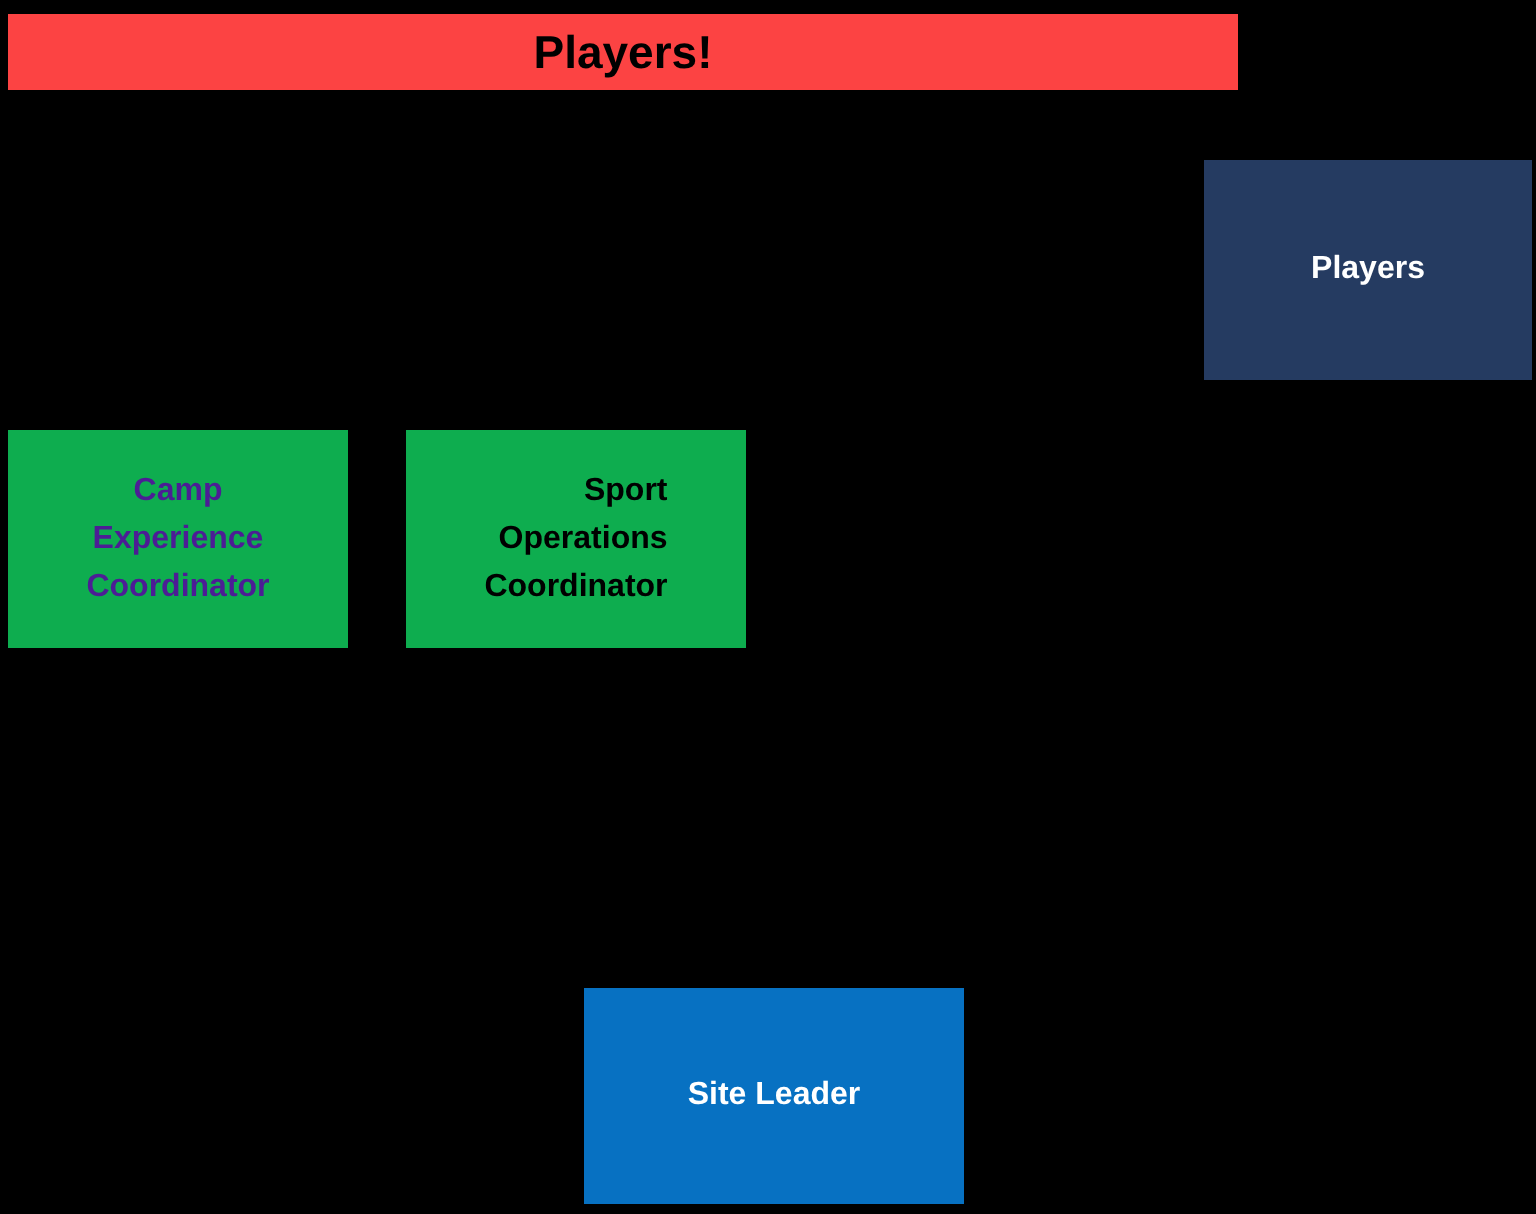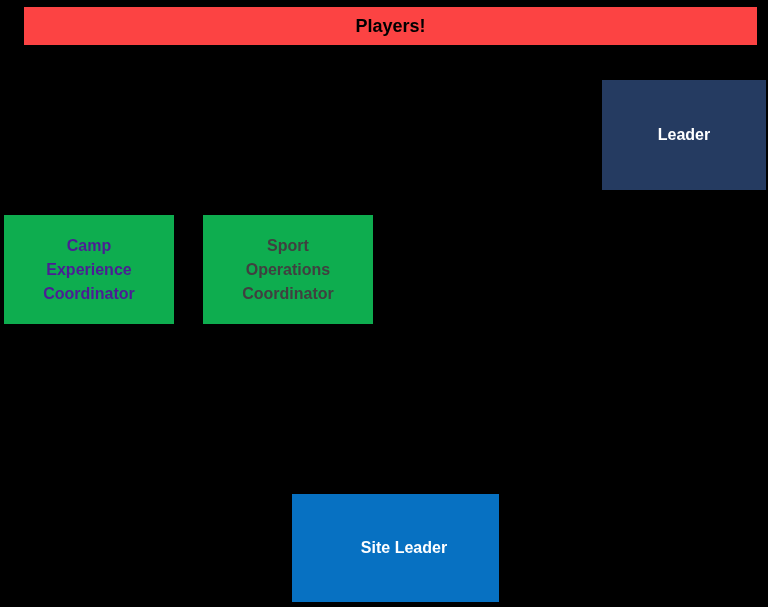--- a/index.html
+++ b/index.html
@@ -12,61 +12,60 @@
     width: 768px;
     height: 607px;
     background: #000000;
     overflow: hidden;
     font-family: "Liberation Sans", sans-serif;
   }
   .banner {
     position: absolute;
     left: 4px;
     top: 7px;
-    width: 733px;
+    width: 615px;
     height: 38px;
     display: flex;
     align-items: center;
     justify-content: center;
-    font-size: 18px;
+    font-size: 23px;
     font-weight: bold;
     color: #000000;
-    margin-left: 20px;
   }
   .node {
     position: absolute;
     display: flex;
     align-items: center;
     justify-content: center;
     text-align: center;
     color: #FFFFFF;
     font-size: 16px;
     font-weight: bold;
     line-height: 1.5;
     white-space: pre-line;
   }
   .node-after-care { left: 402px; top: 80px;  width: 169px; height: 110px; }
   .node-coaches    { left: 602px; top: 80px;  width: 164px; height: 110px; }
   .node-camp       { left: 4px;   top: 215px; width: 170px; height: 109px; }
   .node-sport      { left: 203px; top: 215px; width: 170px; height: 109px; }
-  .node-site       { left: 292px; top: 494px; width: 190px; height: 108px; padding-left: 17px; }
+  .node-site       { left: 292px; top: 494px; width: 190px; height: 108px; }
 </style>
 </head>
 <body>
 
 <div class="canvas">
 
   <div class="banner" style="background: rgb(252, 67, 67); color: rgb(0, 0, 0);">Players!</div>
 
 
-  <div class="node node-coaches" style="background: rgb(37, 59, 97); color: rgb(255, 255, 255);">Leader</div>
+  <div class="node node-coaches" style="background: rgb(37, 59, 97); color: rgb(255, 255, 255);">Players</div>
 
   <div class="node node-camp" style="background: rgb(14, 173, 79); color: #4c1d95;">Camp
 Experience
 Coordinator</div>
 
-  <div class="node node-sport" style="background: rgb(14, 173, 79); color: #404040;">Sport
+  <div class="node node-sport" style="background: rgb(14, 173, 79); color: #000000; text-align: right;">Sport
 Operations
 Coordinator</div>
 
   <div class="node node-site" style="background: rgb(7, 113, 194); color: rgb(255, 255, 255);">Site Leader</div>
 
 </div>
 
 </body></html>

